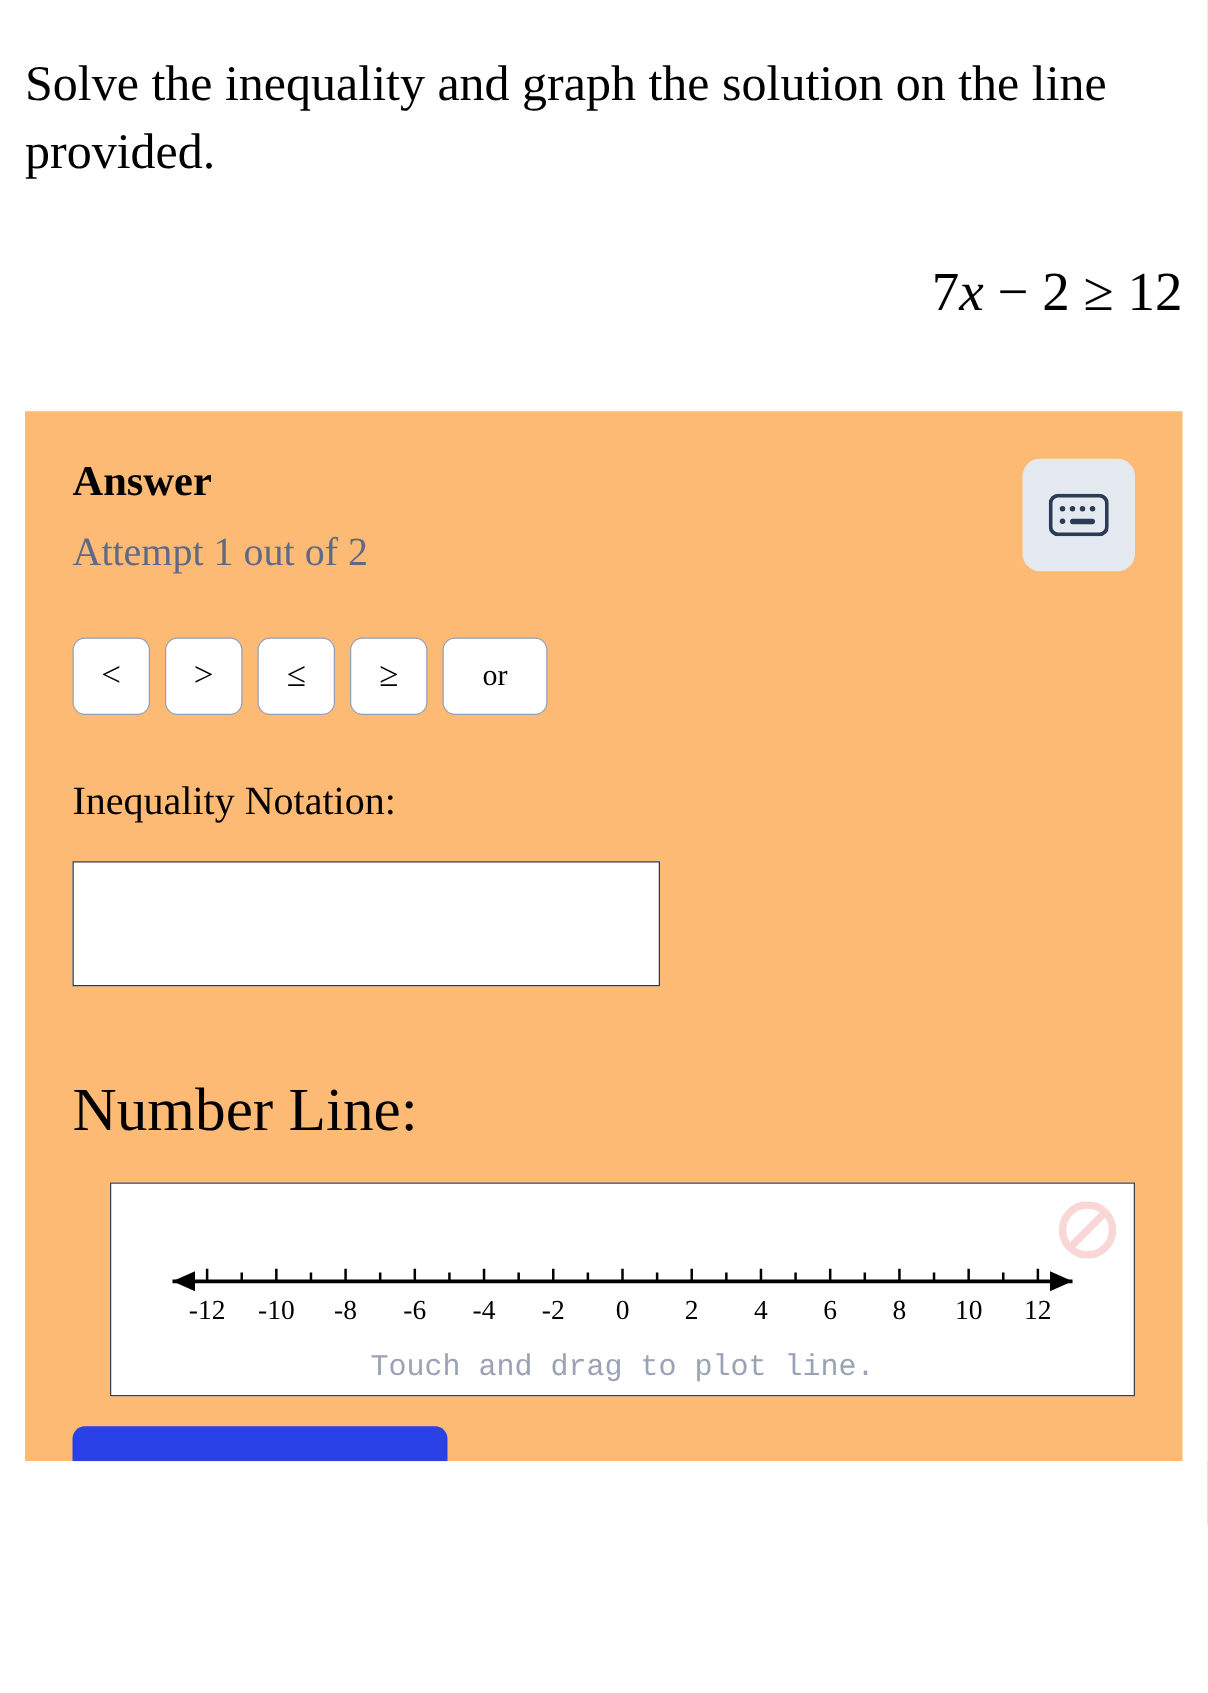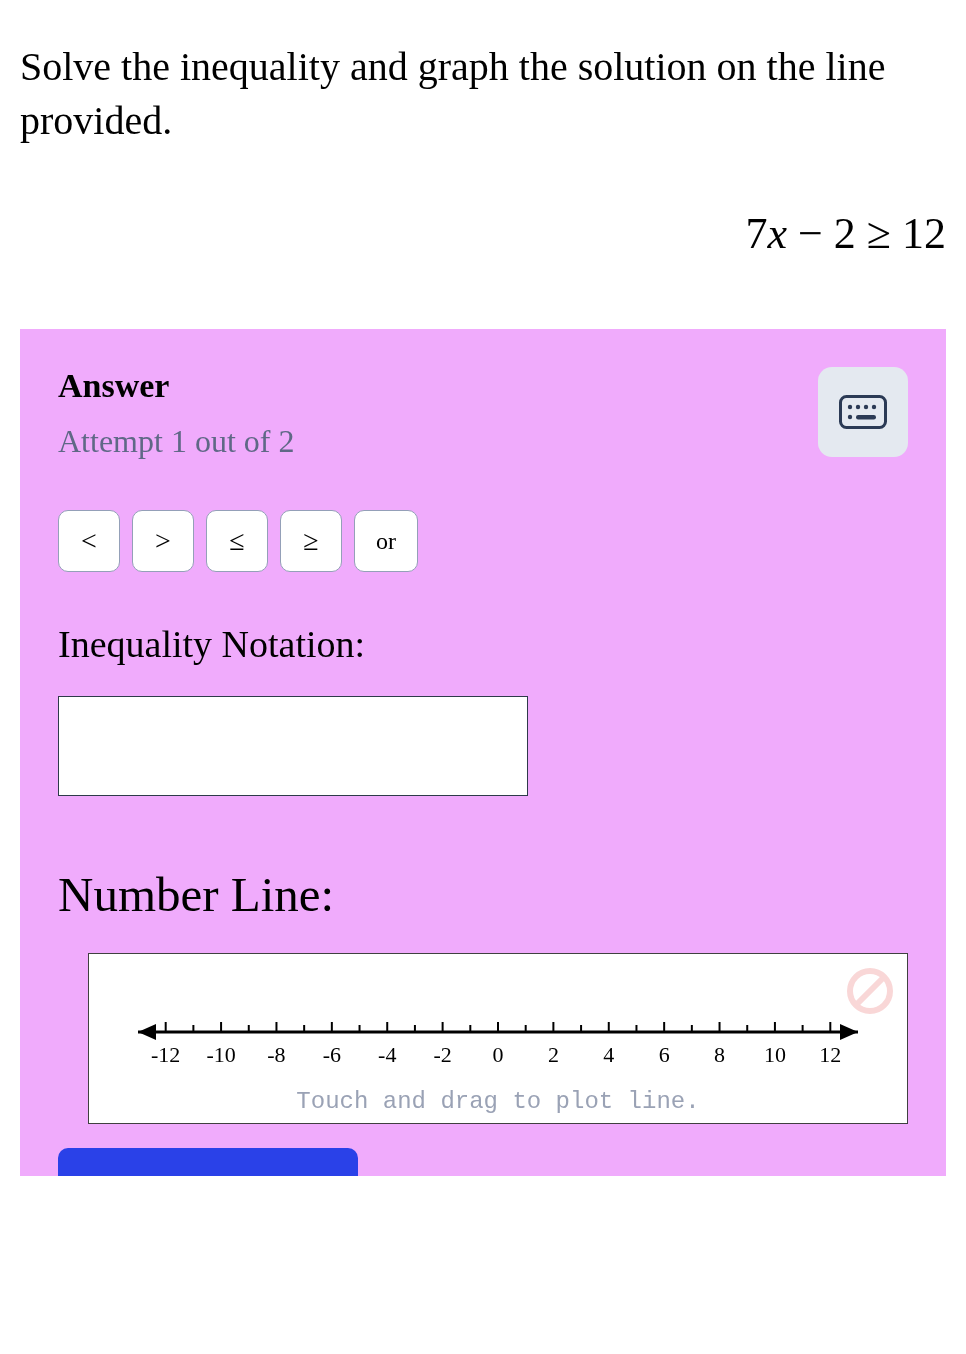--- a/index.html
+++ b/index.html
@@ -17,21 +17,21 @@
     margin: 20px 0 60px 0;
   }
   .equation {
     font-size: 44px;
     text-align: right;
     margin: 40px 0 70px 0;
     font-family: 'Times New Roman', serif;
   }
   .eq-x { font-style: italic; }
   .answer-panel {
-    background: #f0abfc;
+    background: #fdba74;
     padding: 38px 38px 0 38px;
     position: relative;
   }
   .answer-head {
     display: flex;
     align-items: flex-start;
     justify-content: space-between;
   }
   .answer-label {
     font-weight: bold;
@@ -61,23 +61,23 @@
     background: #fff;
     border: 1px solid #94a0b8;
     border-radius: 10px;
     display: flex;
     align-items: center;
     justify-content: center;
     font-size: 28px;
     font-family: 'Times New Roman', serif;
     cursor: pointer;
   }
-  .op-btn.wide { width: 64px; font-size: 24px; }
+  .op-btn.wide { width: 84px; font-size: 24px; }
   .section-label {
-    font-size: 38px;
+    font-size: 32px;
     margin-top: 50px;
   }
   .notation-input {
     width: 470px;
     height: 100px;
     background: #fff;
     border: 1px solid #2e3a4a;
     margin-top: 30px;
     font-size: 28px;
     padding: 8px 12px;

